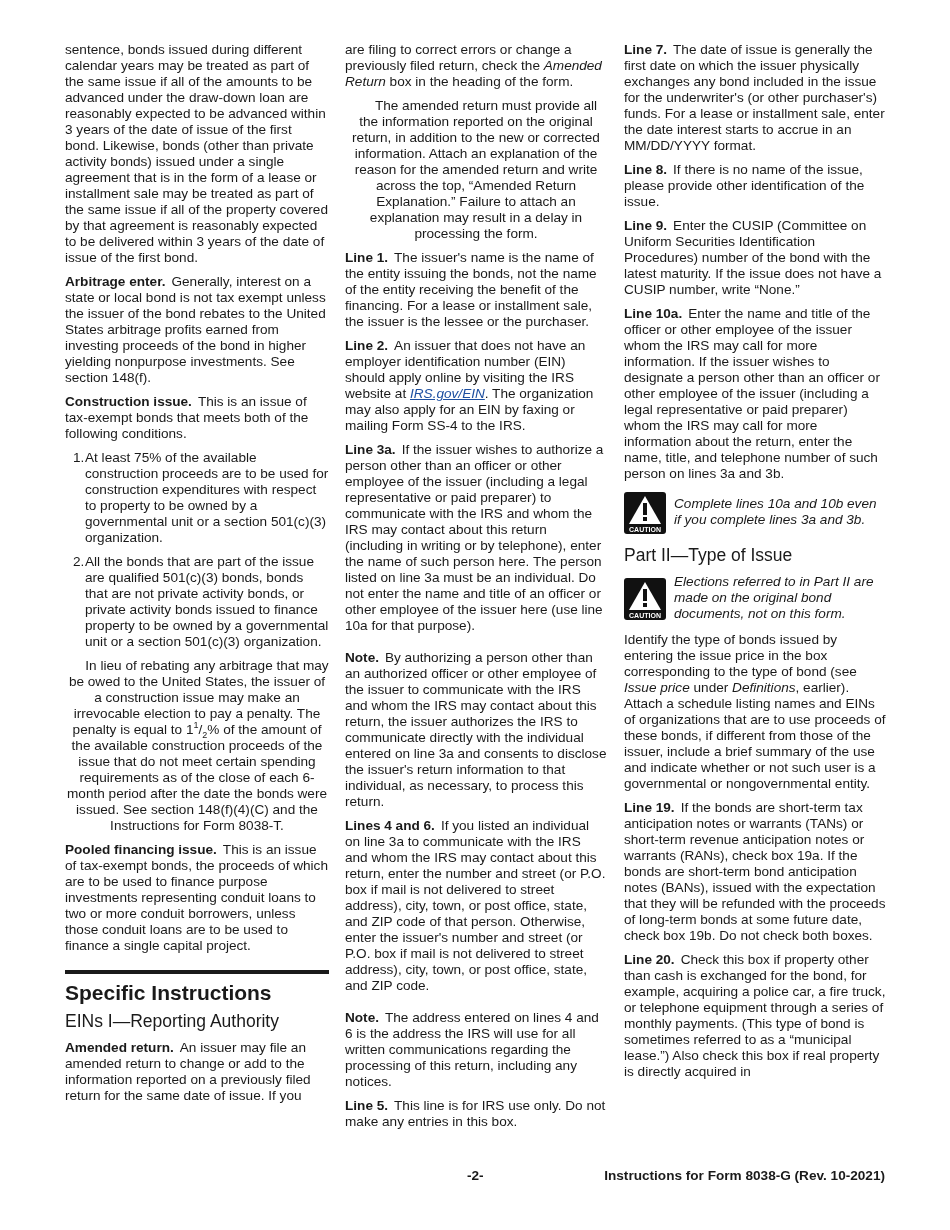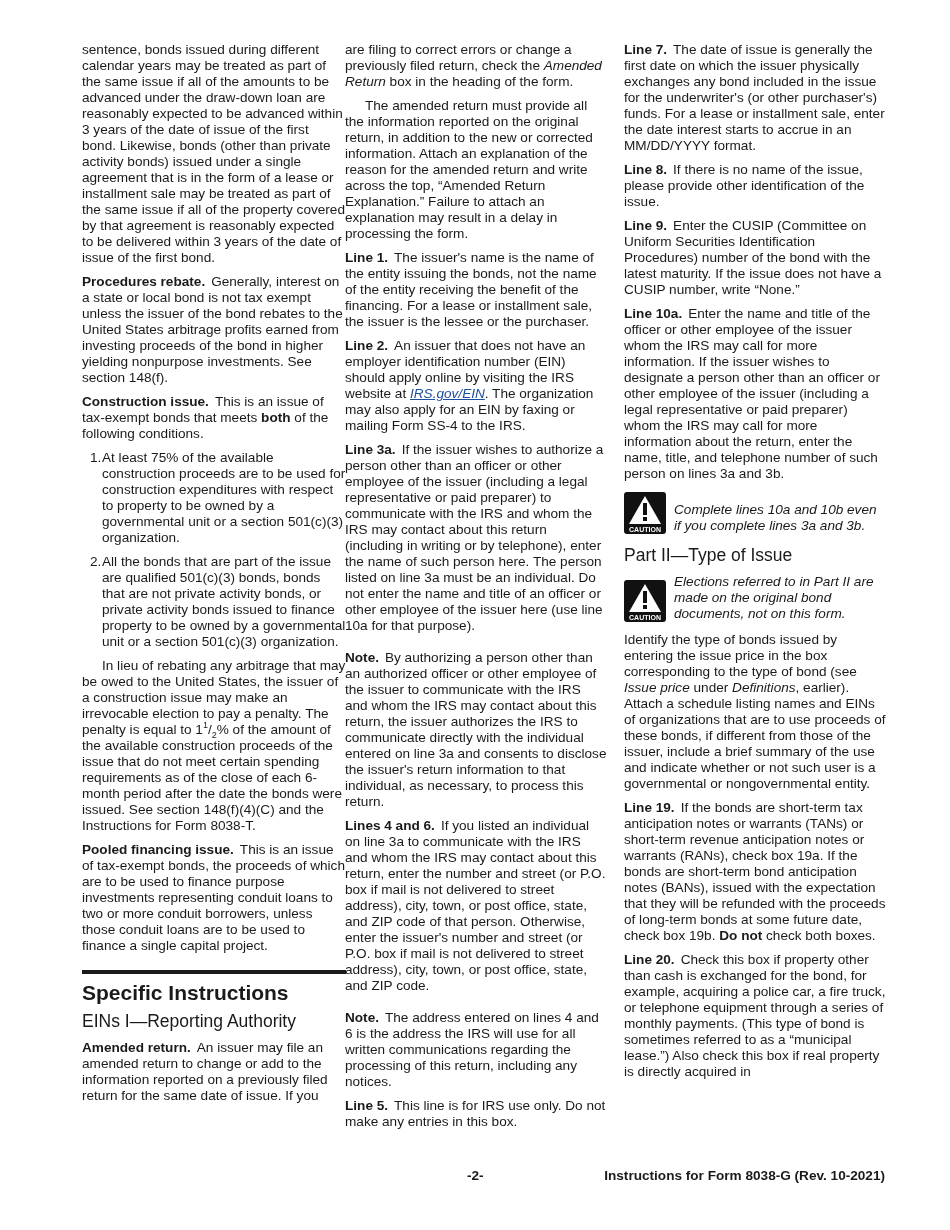--- a/index.html
+++ b/index.html
@@ -2,56 +2,56 @@
 <html><head>
 <meta charset="utf-8">
 <style>
   html, body { margin: 0; padding: 0; background: #ffffff; }
   body {
     width: 950px; height: 1230px; position: relative; overflow: hidden;
     font-family: "Liberation Sans", sans-serif; color: #1a1a1a;
     font-size: 13.6px; line-height: 16px;
   }
   .col { position: absolute; top: 42px; }
-  #col1 { left: 82px; width: 264px; }
+  #col1 { left: 65px; width: 264px; }
   #col2 { left: 345px; width: 262px; }
   #col3 { left: 624px; width: 262px; }
   p { margin: 0 0 8px 0; }
-  p.indent { text-indent: 20px; }
+  p.indent { text-indent: 20px; text-align: center; }
   .lead { font-weight: bold; }
   .gap { display: inline-block; width: 6px; }
   i, .ital { font-style: italic; }
-  b { font-weight: bold; }
+  b { font-weight: normal; }
   ol { margin: 0 0 8px 0; padding-left: 0; list-style: none; }
   ol li { position: relative; padding-left: 20px; margin: 0 0 8px 0; }
   ol li .num { position: absolute; left: 8px; top: 0; }
   .rule { border-top: 4px solid #1a1a1a; margin: 16px 0 6px 0; }
   h1 { font-size: 21px; line-height: 26px; margin: 0 0 4px 0; font-weight: bold; }
   h2 { font-size: 17.5px; line-height: 22px; margin: 0 0 8px 0; font-weight: normal; }
   a.link { color: #1d4fa0; text-decoration: underline; font-style: italic; }
-  .caution { display: flex; align-items: flex-end; margin: 4px 0 10px 0; }
+  .caution { display: flex; align-items: center; margin: 4px 0 10px 0; }
   .caution-icon { width: 42px; height: 42px; flex: 0 0 42px; margin-right: 8px; margin-top: 2px; }
   .caution-text { font-style: italic; }
   .spacer { height: 8px; }
   .footer {
     position: absolute; top: 1168px; left: 65px; width: 820px; height: 18px;
     font-weight: bold; font-size: 13.6px;
   }
   .footer .pg { position: absolute; left: 402px; }
   .footer .title { position: absolute; right: 0; }
   sup, sub { font-size: 9px; line-height: 0; }
 </style>
 </head>
 <body>
 
 <div class="col" id="col1">
   <p>sentence, bonds issued during different calendar years may be treated as part of the same issue if all of the amounts to be advanced under the draw-down loan are reasonably expected to be advanced within 3 years of the date of issue of the first bond. Likewise, bonds (other than private activity bonds) issued under a single agreement that is in the form of a lease or installment sale may be treated as part of the same issue if all of the property covered by that agreement is reasonably expected to be delivered within 3 years of the date of issue of the first bond.</p>
 
   <p>
-    <span class="lead">Procedures rebate.</span><span class="gap"></span><span>Generally, interest on a state or local bond is not tax exempt unless the issuer of the bond rebates to the United States arbitrage profits earned from investing proceeds of the bond in higher yielding nonpurpose investments. See section 148(f).</span>
+    <span class="lead">Arbitrage enter.</span><span class="gap"></span><span>Generally, interest on a state or local bond is not tax exempt unless the issuer of the bond rebates to the United States arbitrage profits earned from investing proceeds of the bond in higher yielding nonpurpose investments. See section 148(f).</span>
   </p>
 
   <p>
     <span class="lead">Construction issue.</span><span class="gap"></span><span>This is an issue of tax-exempt bonds that meets</span> <b>both</b> <span>of the following conditions.</span>
   </p>
 
   <ol>
     <li>
       <span class="num">1.</span>
       <span>At least 75% of the available construction proceeds are to be used for construction expenditures with respect to property to be owned by a governmental unit or a section 501(c)(3) organization.</span>

